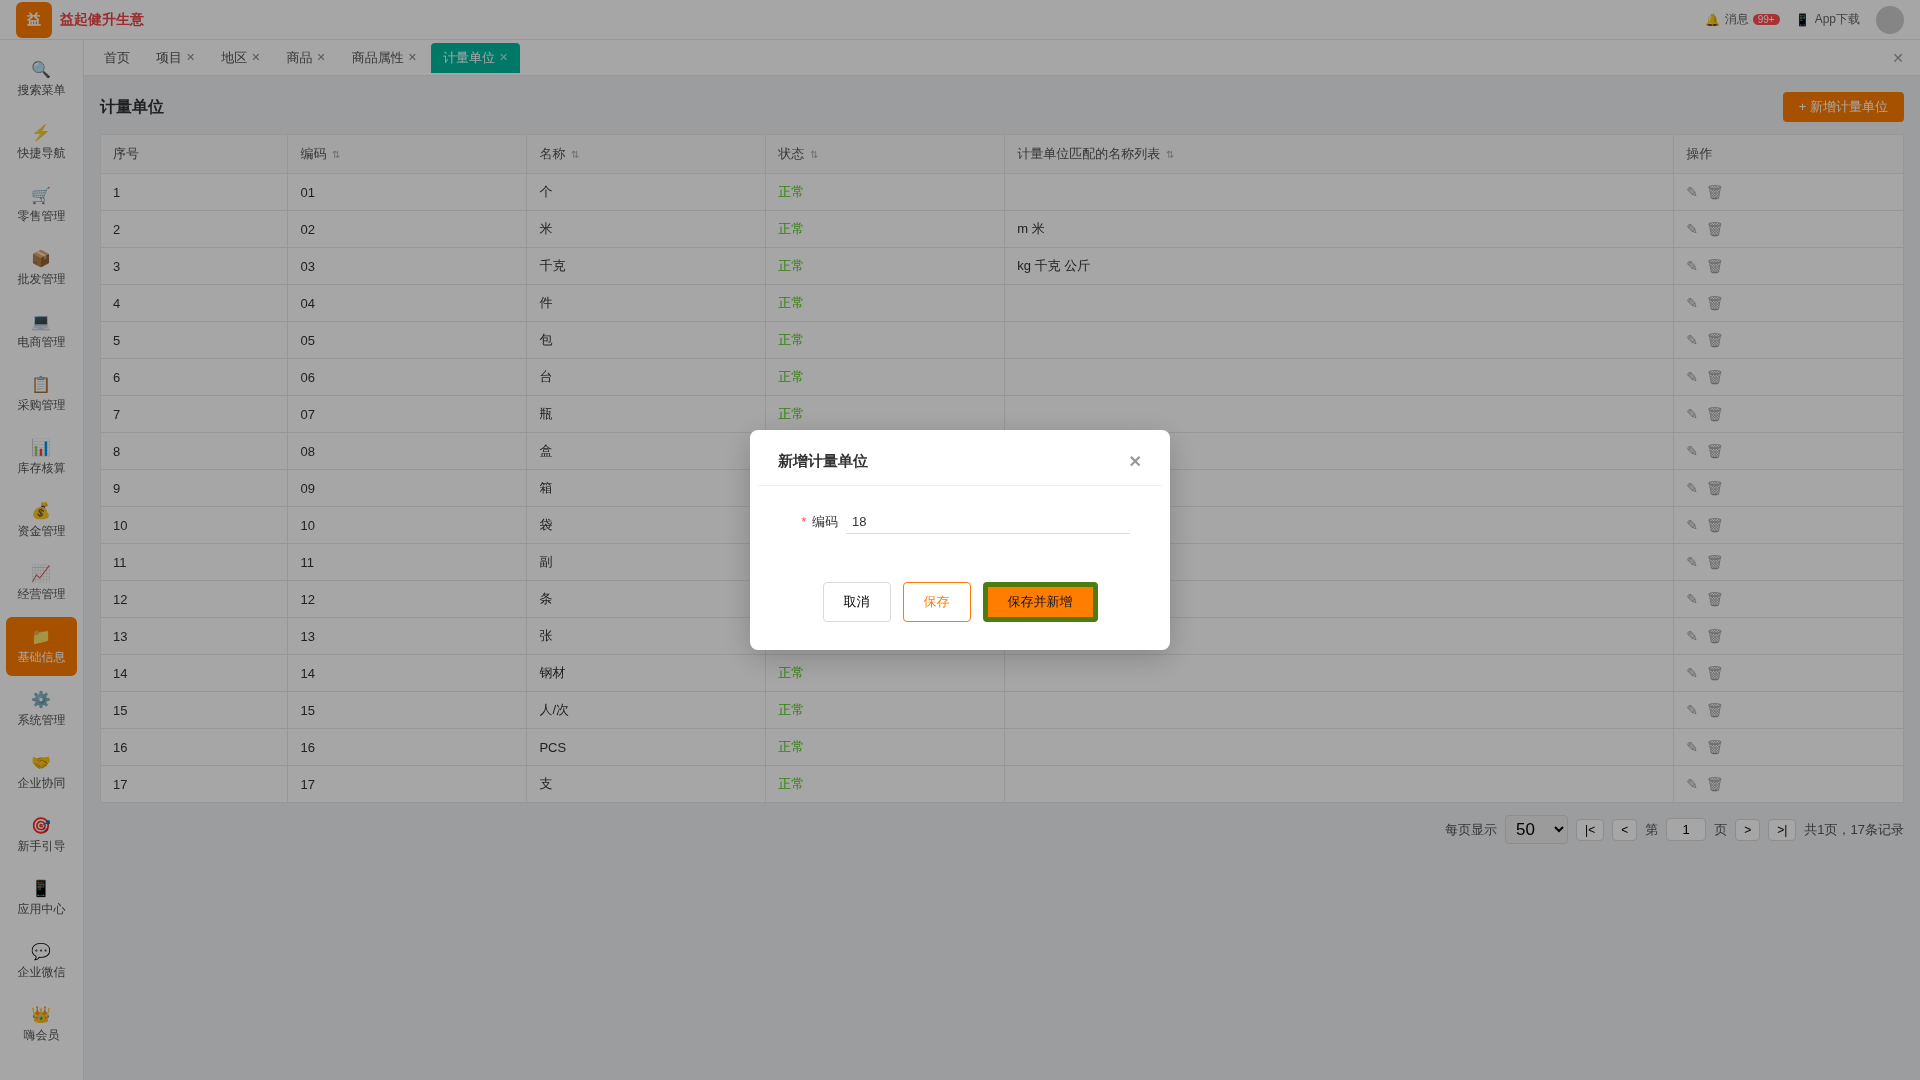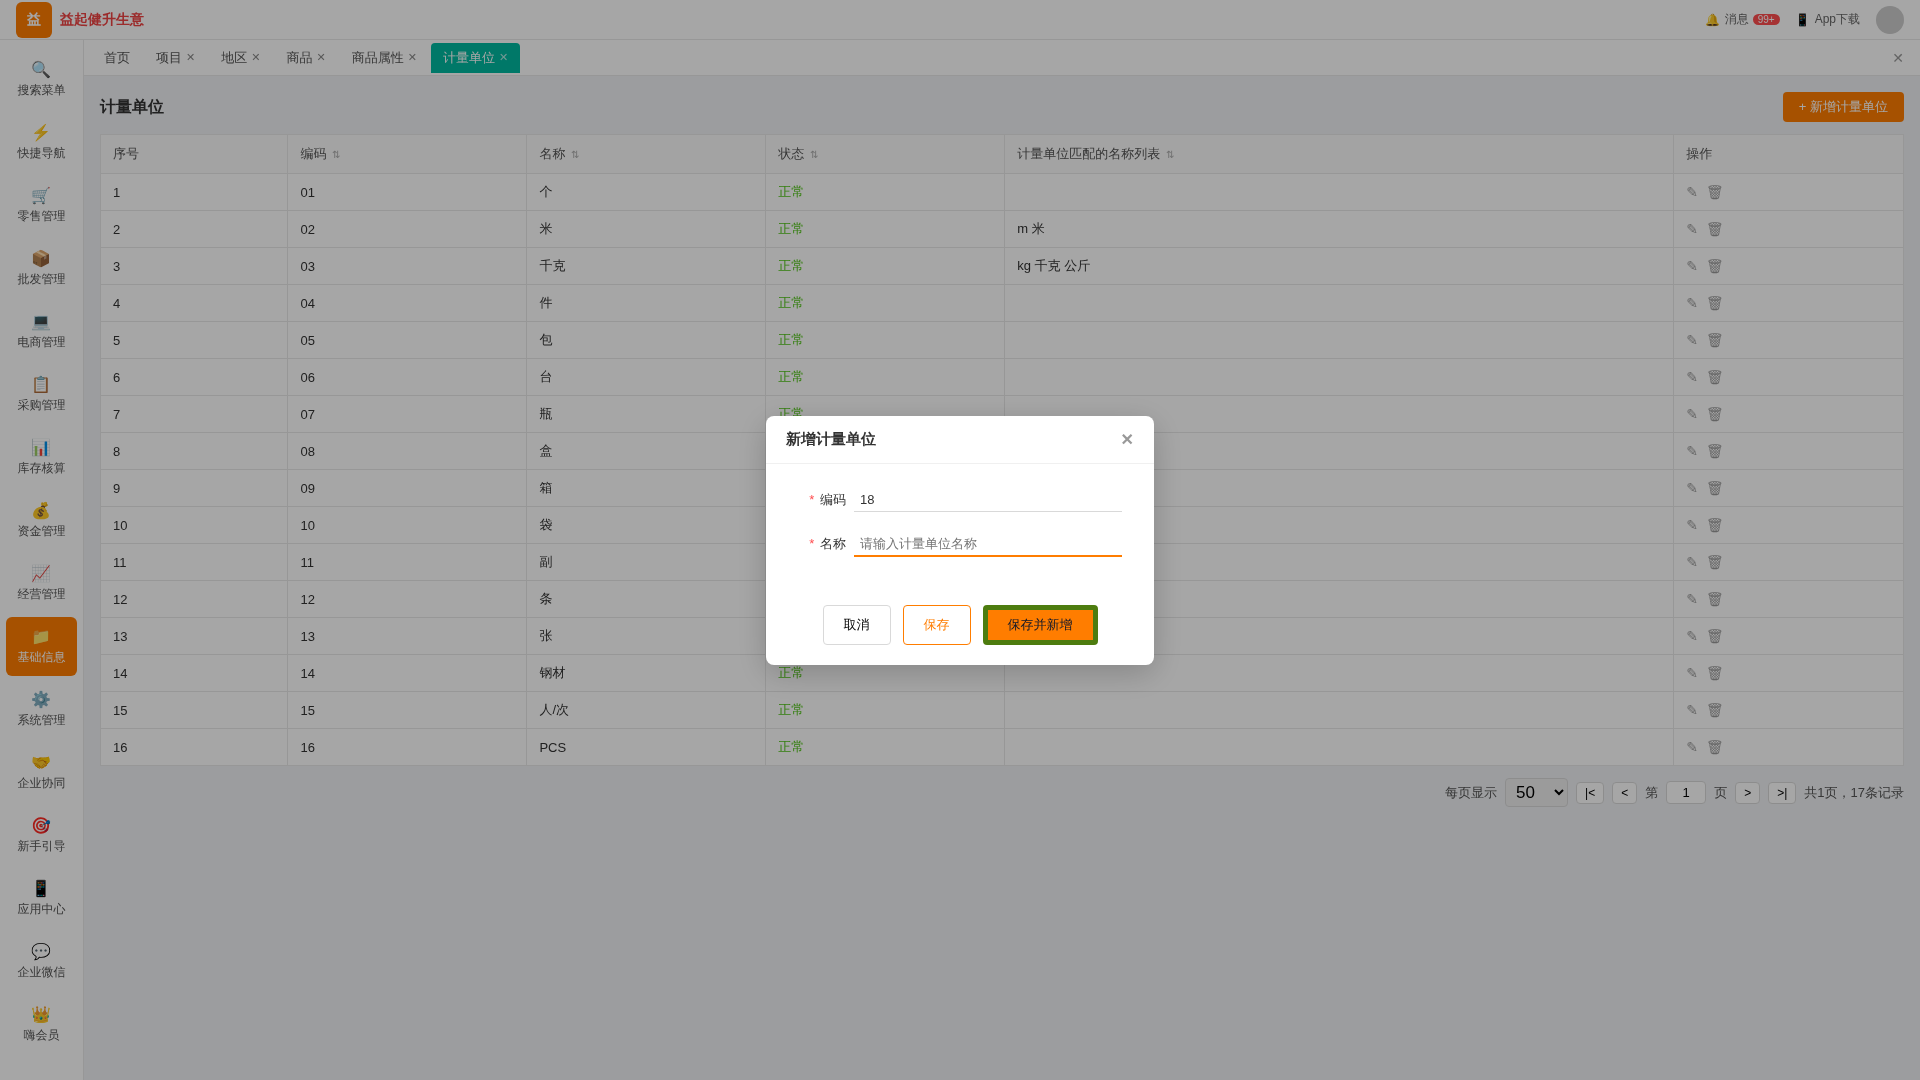--- a/index.html
+++ b/index.html
@@ -257,22 +257,22 @@
       background: rgba(0,0,0,0.35);
       display: flex;
       align-items: center;
       justify-content: center;
       z-index: 1000;
     }
     .modal {
       background: #fff;
       border-radius: 8px;
       box-shadow: 0 8px 32px rgba(0,0,0,0.2);
-      width: 388px;
-      padding: 0;
+      width: 420px;
+      padding: 8px;
       overflow: hidden;
     }
     .modal-header {
       padding: 14px 20px;
       border-bottom: 1px solid #f0f0f0;
       display: flex;
       align-items: center;
       justify-content: space-between;
       font-size: 15px;
       font-weight: bold;
@@ -692,20 +692,33 @@
     <td>PCS</td>
     <td><span class="status-normal">正常</span></td>
     <td></td>
     <td>
       <div class="action-btns">
         <span class="action-icon">✎</span>
         <span class="action-icon">🗑</span>
       </div>
     </td>
   </tr>
+            <tr>
+    <td>17</td>
+    <td>17</td>
+    <td>支</td>
+    <td><span class="status-normal">正常</span></td>
+    <td></td>
+    <td>
+      <div class="action-btns">
+        <span class="action-icon">✎</span>
+        <span class="action-icon">🗑</span>
+      </div>
+    </td>
+  </tr>
           </tbody>
       </table>
 
       <div class="pagination-bar">
         <span>每页显示</span>
         <select class="page-size-select">
           <option>50</option>
           <option>100</option>
           <option>200</option>
         </select>
@@ -729,27 +742,20 @@
       <span class="modal-close-btn">✕</span>
     </div>
     <div class="modal-body">
       <div class="form-row">
         <label class="form-label">
           <span class="required">*</span>
           <span>编码</span>
         </label>
         <input type="text" class="form-input" value="18" style="">
       </div>
-      <div class="form-row">
-        <label class="form-label">
-          <span class="required">*</span>
-          <span>名称</span>
-        </label>
-        <input type="text" class="form-input highlighted" placeholder="请输入计量单位名称" style="">
-      </div>
     </div>
     <div class="modal-footer">
       <button class="btn-cancel">取消</button>
       <button class="btn-save">保存</button>
       <button class="btn-save-new">保存并新增</button>
     </div>
   </div>
 </div>
 
 </body></html>

